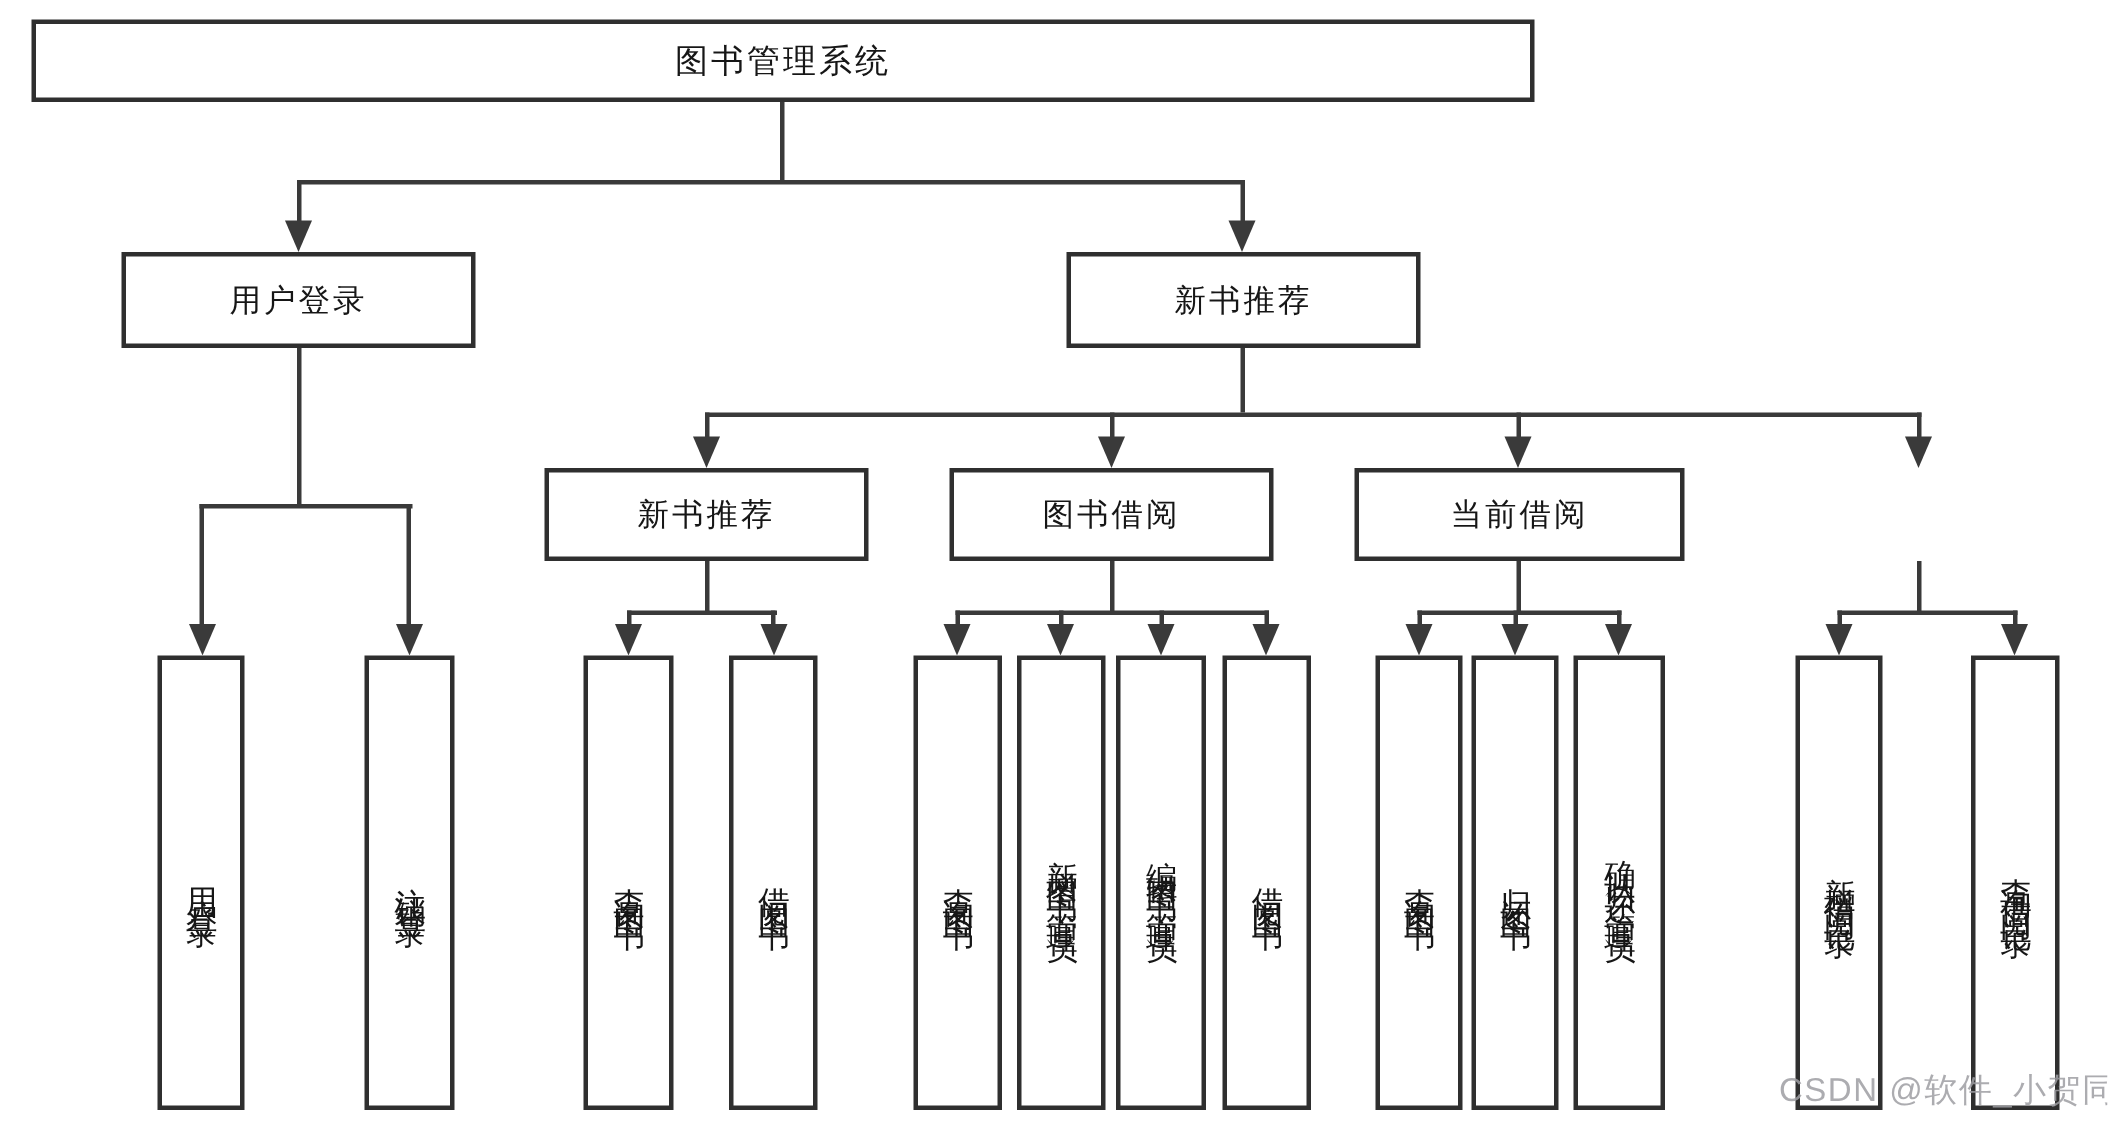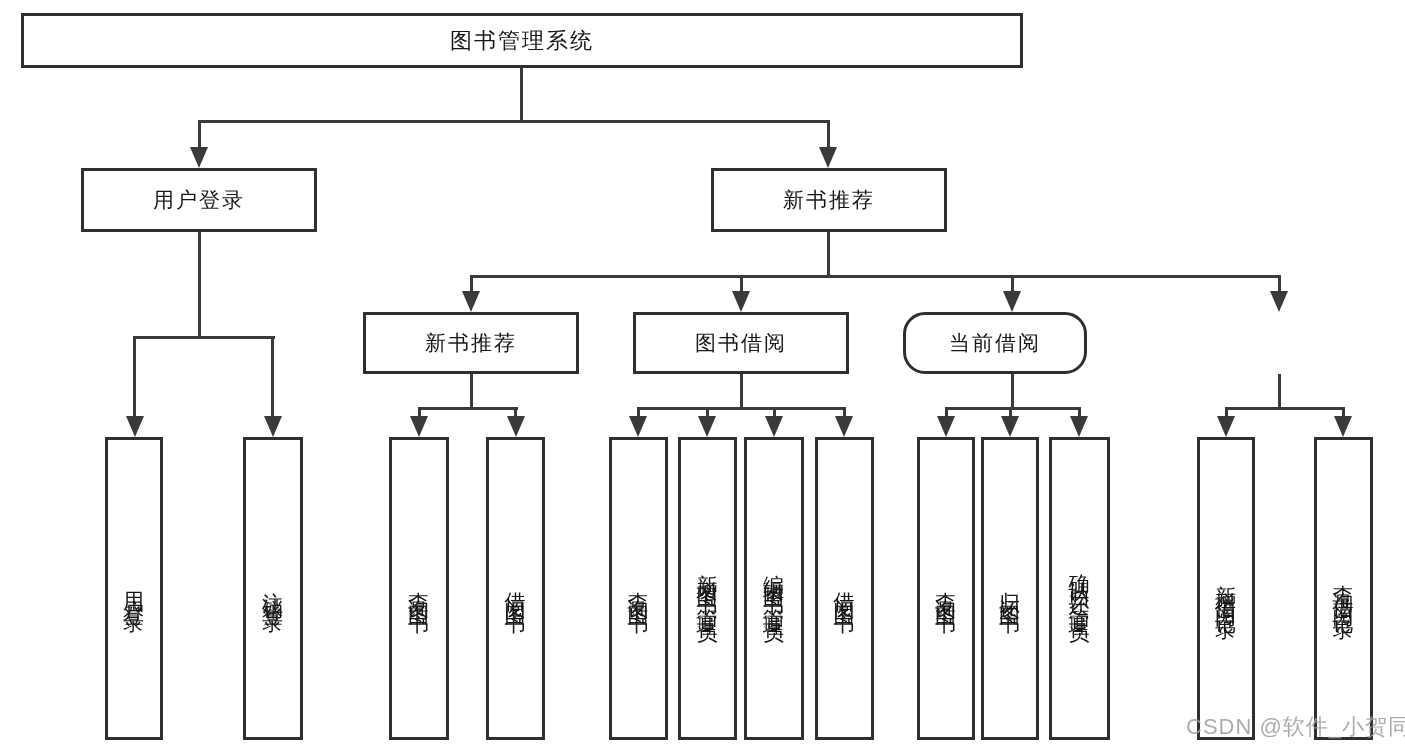--- a/index.html
+++ b/index.html
@@ -104,21 +104,21 @@
   <div class="arrow" style="left:732px; top:291px;"></div>
   <div class="arrow" style="left:1003px; top:291px;"></div>
   <div class="arrow" style="left:1270px; top:291px;"></div>
 
   <div class="box" style="left:363px; top:312px; width:216px; height:62px;">
     <span>新书推荐</span>
   </div>
   <div class="box" style="left:633px; top:312px; width:216px; height:62px;">
     <span>图书借阅</span>
   </div>
-  <div class="box" style="left:903px; top:312px; width:184px; height:62px;border-radius:22px;">
+  <div class="box" style="left:903px; top:312px; width:220px; height:62px;">
     <span>当前借阅</span>
   </div>
 
   <div class="ln" style="left:470px; top:374px; width:3px; height:36px;"></div>
   <div class="ln" style="left:418px; top:407px; width:100px; height:3px;"></div>
   <div class="ln" style="left:418px; top:407px; width:3px; height:11px;"></div>
   <div class="ln" style="left:514px; top:407px; width:3px; height:11px;"></div>
   <div class="arrow" style="left:410px; top:416px;"></div>
   <div class="arrow" style="left:507px; top:416px;"></div>
 

